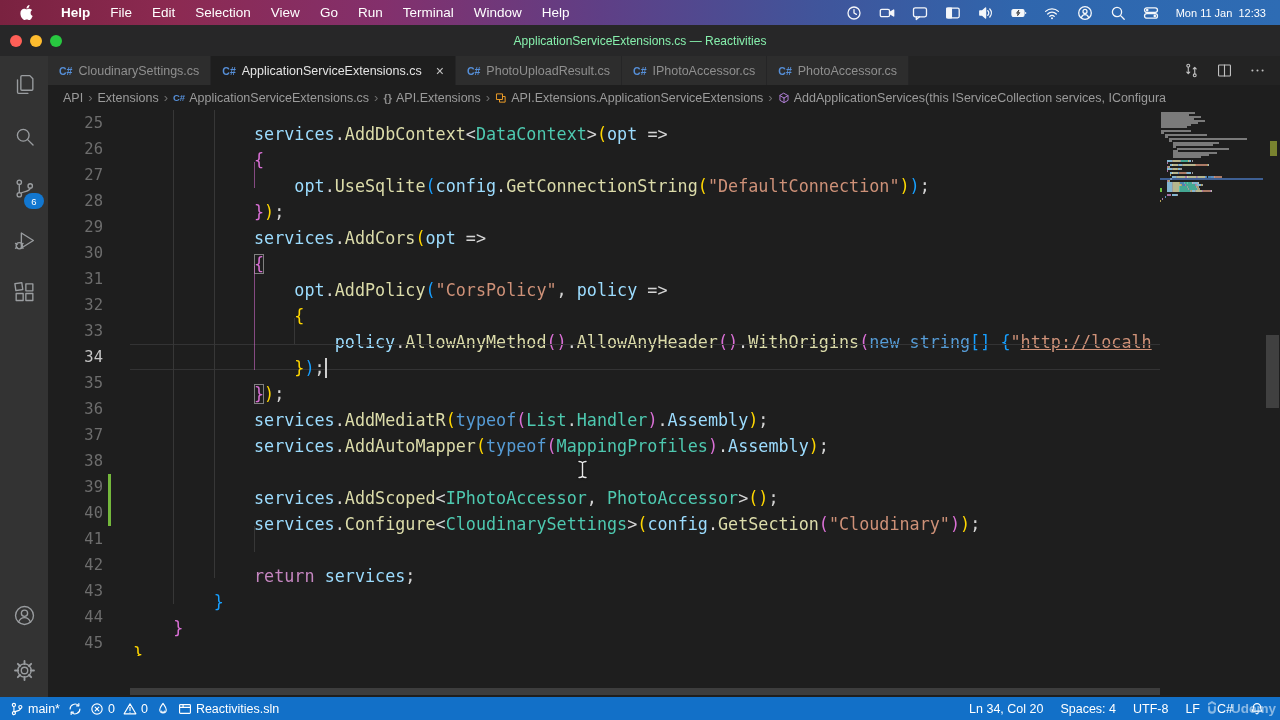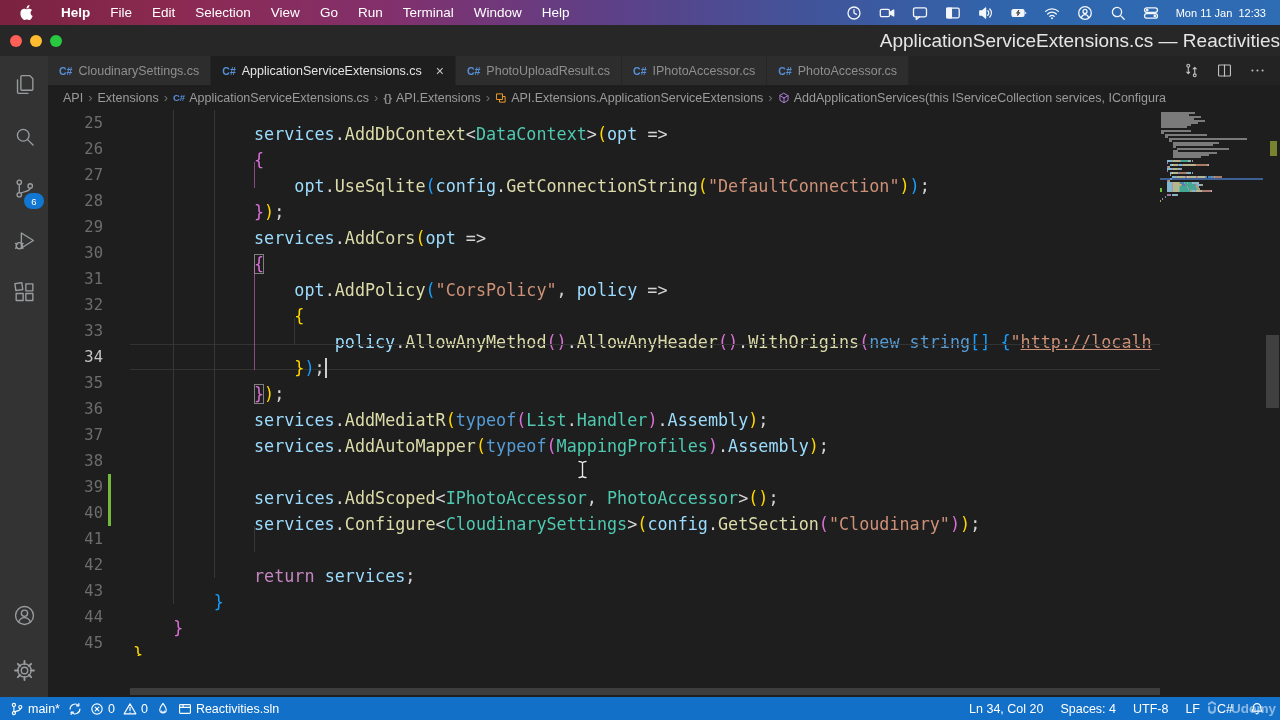--- a/index.html
+++ b/index.html
@@ -15,21 +15,21 @@
   .menu-item.bold{font-weight:bold}
   .mb-right{margin-left:auto;display:flex;align-items:center;gap:17px;padding-right:14px;}
   .mb-icon{width:16px;height:16px;color:#fff;opacity:.95}
   .mb-clock{font-size:11px;white-space:pre}
   
   .titlebar{position:absolute;left:0;top:25px;width:1280px;height:31px;background:#272728;
     display:flex;align-items:center;}
   .lights{display:flex;gap:8px;margin-left:10px}
   .light{width:12px;height:12px;border-radius:50%}
   .light.r{background:#ff5f57}.light.y{background:#febc2e}.light.g{background:#28c840}
-  .win-title{position:absolute;left:0;right:0;text-align:right;color:#e5e5e5;font-size:19px}
+  .win-title{position:absolute;left:0;right:0;text-align:center;color:#86efac;font-size:12px}
   
   .main{position:absolute;left:0;top:56px;width:1280px;height:641px;display:flex;background:#1e1e1e}
   
   .activitybar{width:48px;background:#333333;display:flex;flex-direction:column;align-items:center;flex-shrink:0}
   .act-icon{width:48px;height:47px;display:flex;align-items:center;justify-content:center;color:#9a9da0;position:relative;margin-top:5px}
   .act-icon svg{width:25px;height:25px}
   .act-spacer{flex:1}
   .badge{position:absolute;right:4px;bottom:3px;min-width:16px;height:16px;border-radius:9px;background:#1277d0;
     color:#fff;font-size:9.5px;display:flex;align-items:center;justify-content:center;padding:0 2px}
   

